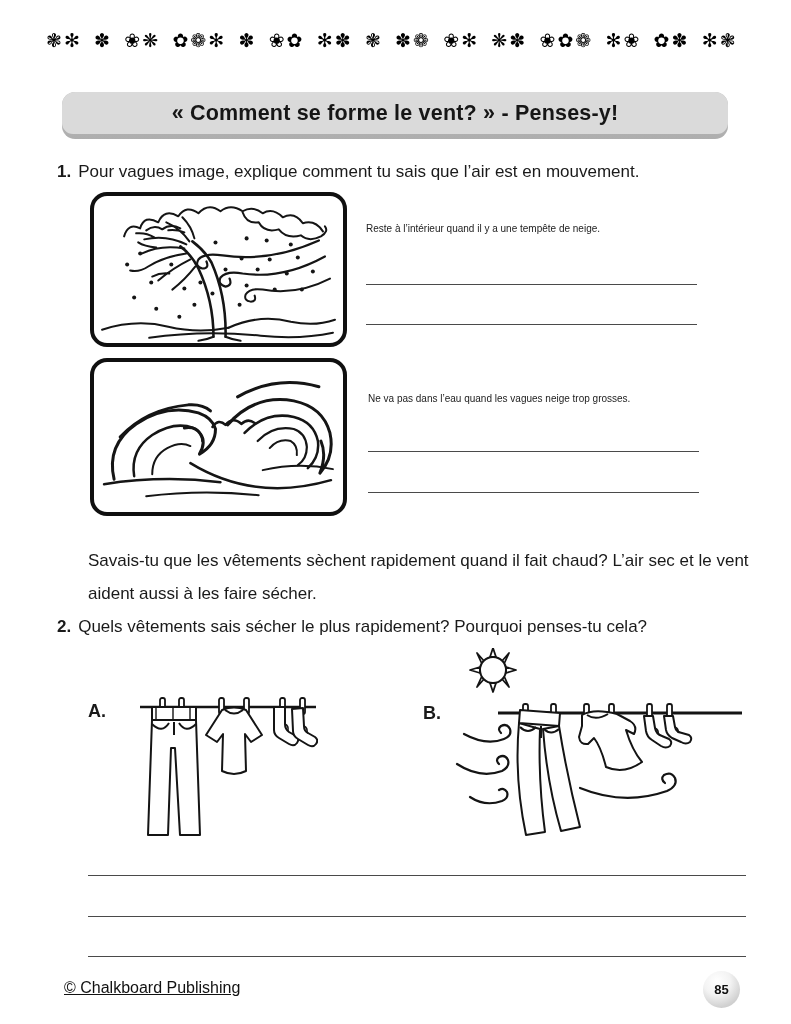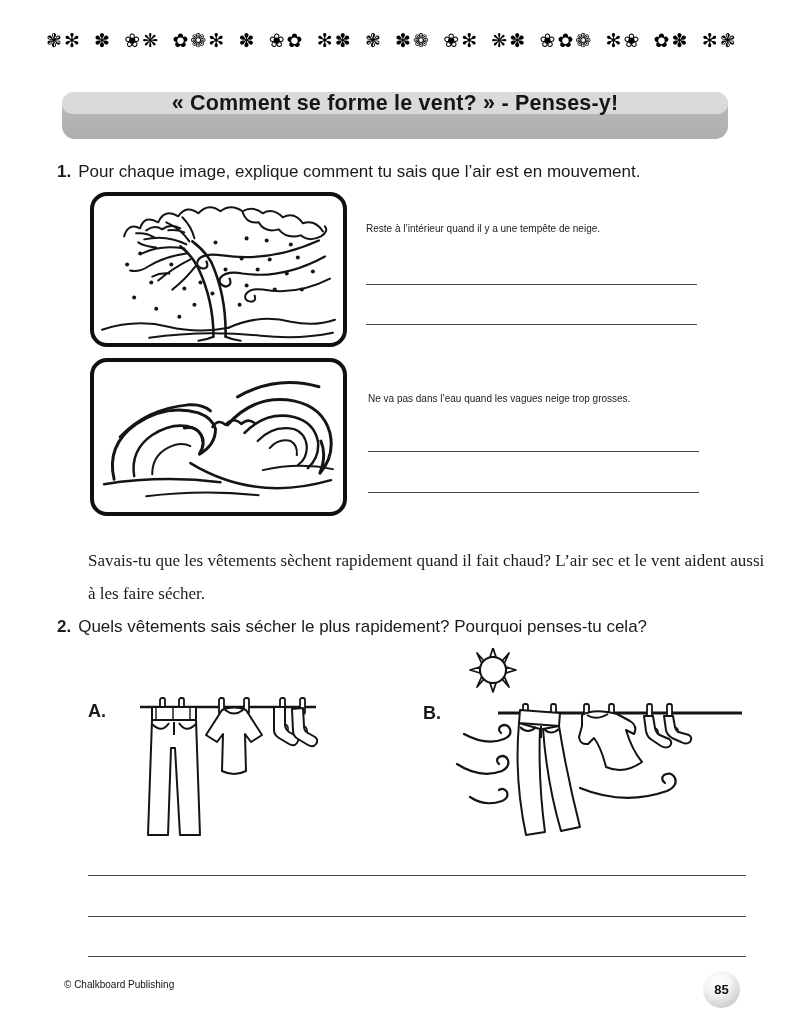--- a/index.html
+++ b/index.html
@@ -21,21 +21,21 @@
     color:#000; text-align:center; white-space:nowrap; overflow:hidden;
   }
 
   
   .banner-wrap {
     left:62px; top:92px; width:666px; height:47px;
     background:linear-gradient(#bdbdbd,#aeaeae);
     border-radius:13px;
   }
   .banner-face {
-    position:absolute; left:0; right:0; top:0; height:22px;
+    position:absolute; left:0; right:0; top:0; height:42px;
     background:#dadada;
     border-radius:13px 13px 11px 11px;
     display:flex; align-items:center; justify-content:center;
   }
   .banner-title {
     font-weight:bold; font-size:21.5px; letter-spacing:0.2px; color:#161616;
   }
 
   .q-row { display:flex; gap:7px; font-size:17px; white-space:nowrap; }
   .q-num { font-weight:bold; }
@@ -45,25 +45,25 @@
     border-radius:17px;
     background:#fff;
     overflow:hidden;
   }
   .img-box svg { display:block; width:100%; height:100%; }
 
   .caption { font-size:10px; white-space:nowrap; color:#222; }
 
   .ans-line { height:0; border-top:1.6px solid #4a4a4a; }
 
-  .info-para { left:88px; top:544px; width:678px; font-size:17px; line-height:33px;font-family:Liberation Serif, serif; }
+  .info-para { left:88px; top:544px; width:678px; font-size:17px; line-height:33px; }
 
   .opt-label { font-size:18px; font-weight:bold; }
 
-  .footer-copy { left:64px; top:979px; font-size:10px; color:#111; }
+  .footer-copy { left:64px; top:979px; font-size:16px; color:#111;text-decoration:underline; }
 
   .page-badge {
     left:703px; top:971px; width:37px; height:37px;
     border-radius:50%;
     background:radial-gradient(circle at 38% 28%, #ffffff 0%, #f3f3f3 38%, #d2d2d2 72%, #bdbdbd 100%);
     display:flex; align-items:center; justify-content:center;
     font-size:13px; font-weight:bold; color:#111;
   }
 
   svg path, svg line, svg rect, svg circle { vector-effect:non-scaling-stroke; }
@@ -74,21 +74,21 @@
 <div class="abs flower-border">❃✻ ✽ ❀❋ ✿❁✻ ✽ ❀✿ ✻✽ ❃ ✽❁ ❀✻ ❋✽ ❀✿❁ ✻❀ ✿✽ ✻❃ ✽✻</div>
 
 <div class="abs banner-wrap">
   <div class="banner-face">
     <span class="banner-title">« Comment se forme le vent? » - Penses-y!</span>
   </div>
 </div>
 
 <div class="abs q-row" style="left:57px; top:162px;">
   <span class="q-num">1.</span>
-  <span>Pour chaque image, explique comment tu sais que l’air est en mouvement.</span>
+  <span>Pour vagues image, explique comment tu sais que l’air est en mouvement.</span>
 </div>
 
 <div class="abs img-box" style="left:90px; top:192px; width:257px; height:155px;">
   <svg viewBox="0 0 248 146">
     <g fill="none" stroke="#151515" stroke-width="2" stroke-linecap="round" stroke-linejoin="round">
       <path d="M30,40 Q34,26 46,32 Q50,18 64,26 Q70,12 84,20 Q92,8 104,17 Q114,6 126,15 Q136,7 148,15 Q158,9 168,17 Q178,11 188,21 Q200,15 208,27 Q220,23 228,35"></path>
       <path d="M148,16 Q152,28 164,26 Q170,37 184,33 Q192,43 206,39 Q214,46 226,40 Q234,35 230,30"></path>
       <path d="M52,34 Q60,28 68,33 Q76,27 86,32"></path>
     </g>
     <g fill="none" stroke="#151515" stroke-width="2.2" stroke-linecap="round">

